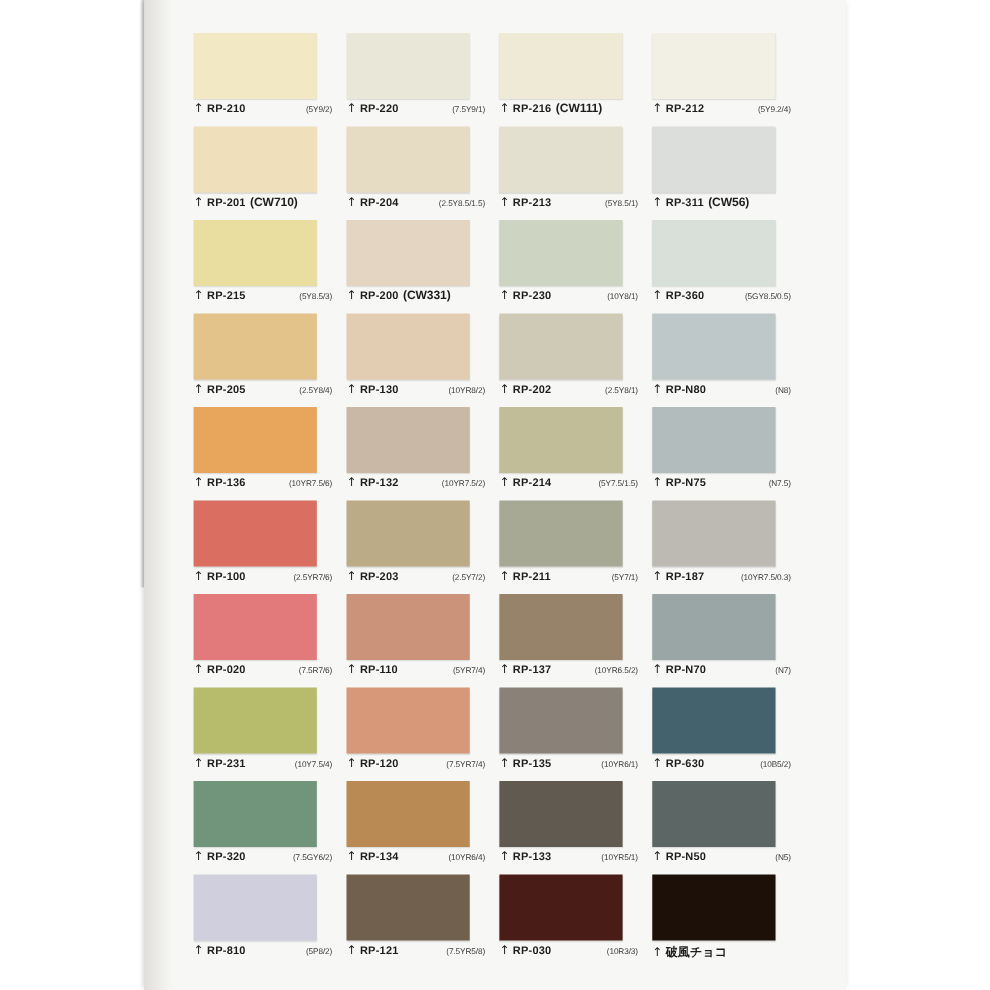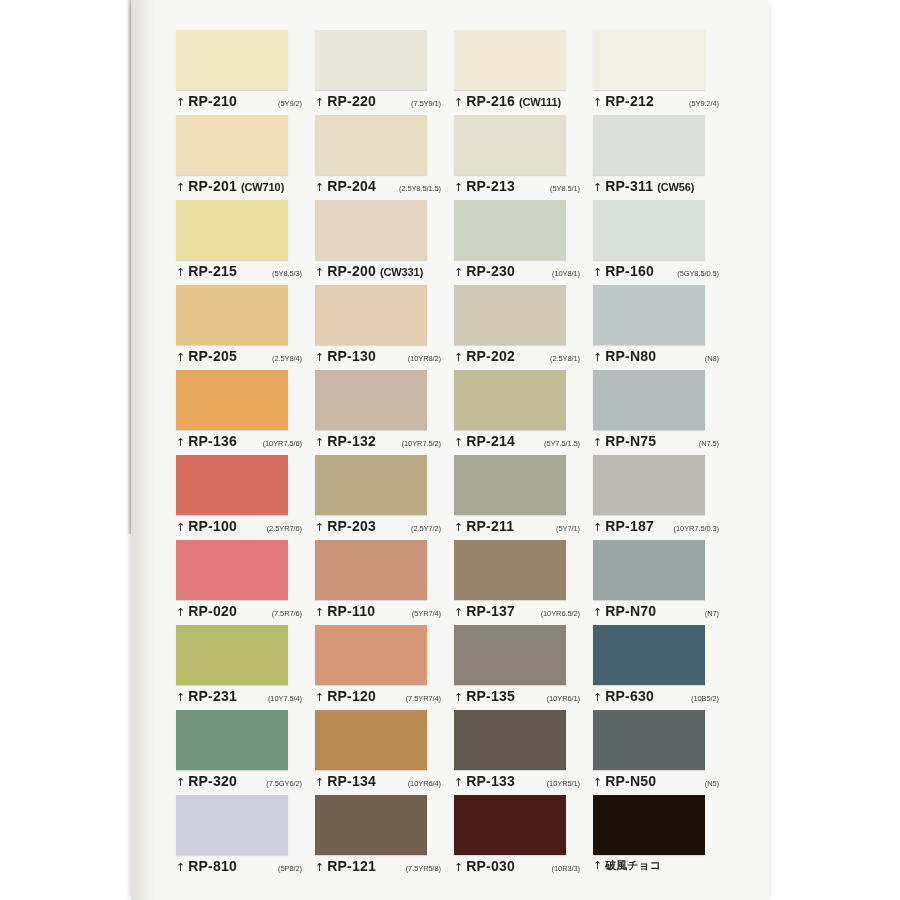--- a/index.html
+++ b/index.html
@@ -87,21 +87,21 @@
 
   .arrow-icon {
     font-size: 11px;
     line-height: 11px;
     color: #1d1d1b;
     margin-right: 3px;
     font-family: "DejaVu Sans", sans-serif;
   }
 
   .swatch-code {
-    font-size: 14px;
+    font-size: 10px;
     font-weight: bold;
     color: #1d1d1b;
     letter-spacing: 0.2px;
   }
 
   .swatch-code.jp {
     font-size: 11px;
     letter-spacing: 0px;
   }
 
@@ -228,21 +228,21 @@
         <div class="swatch-caption">
           <span class="arrow-icon">↑</span>
           <span class="swatch-code">RP-230</span>
           <span class="swatch-munsell">(10Y8/1)</span>
         </div>
       </div>
       <div class="swatch-cell">
         <div class="swatch-chip" style="background: rgb(217, 224, 218);"></div>
         <div class="swatch-caption">
           <span class="arrow-icon">↑</span>
-          <span class="swatch-code">RP-160</span>
+          <span class="swatch-code">RP-360</span>
           <span class="swatch-munsell">(5GY8.5/0.5)</span>
         </div>
       </div>
       <div class="swatch-cell">
         <div class="swatch-chip" style="background: rgb(228, 195, 139);"></div>
         <div class="swatch-caption">
           <span class="arrow-icon">↑</span>
           <span class="swatch-code">RP-205</span>
           <span class="swatch-munsell">(2.5Y8/4)</span>
         </div>

